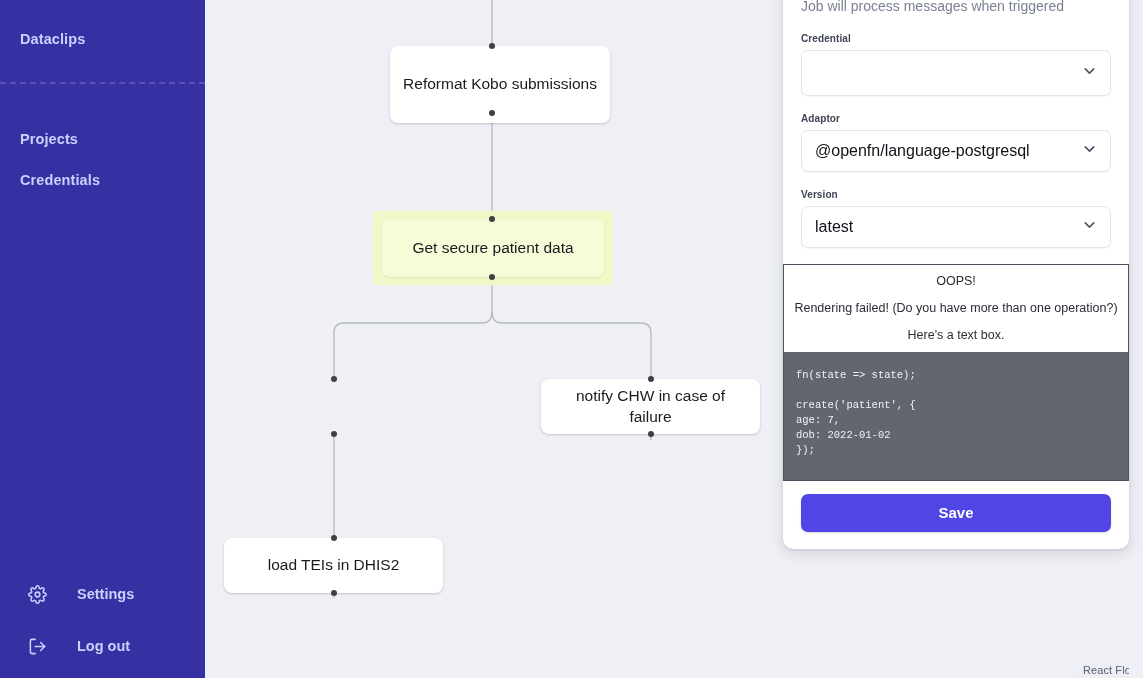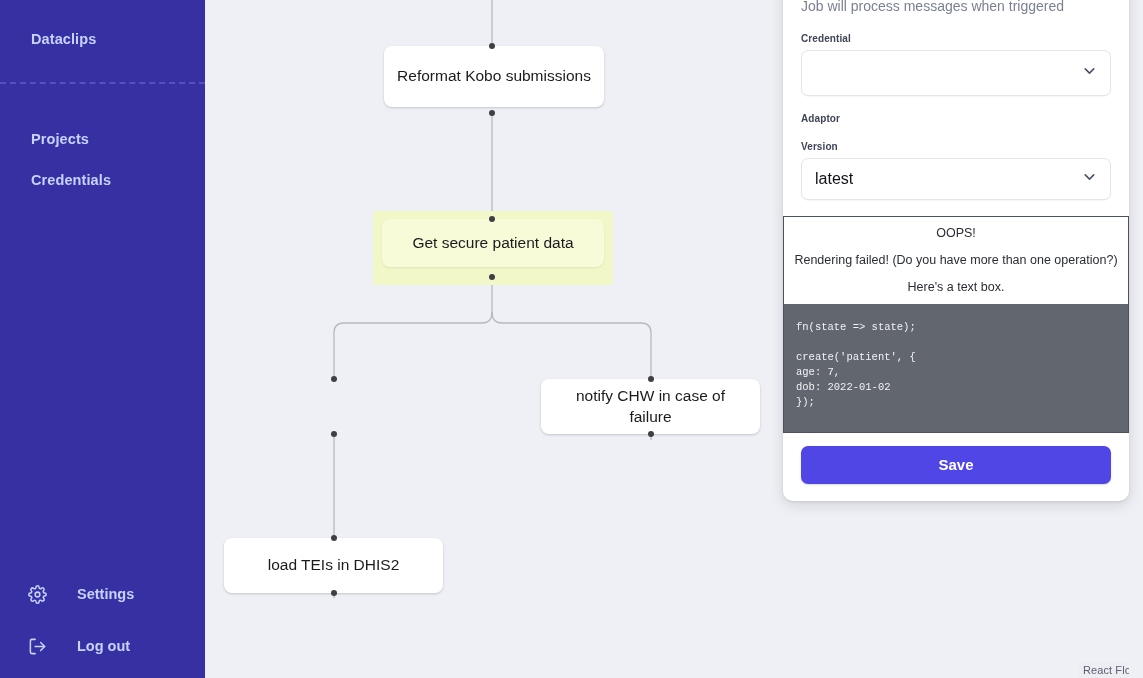--- a/index.html
+++ b/index.html
@@ -23,21 +23,21 @@
     height: 678px;
     background: #3730a3;
     flex: 0 0 205px;
     position: relative;
     overflow: hidden;
   }
   .sidebar-nav-top { padding-top: 0; }
   .side-link {
     display: flex;
     align-items: center;
-    padding: 0 0 0 31px;
+    padding: 0 0 0 20px;
     height: 34px;
     color: #c7d2fe;
     font-size: 14.5px;
     font-weight: bold;
     letter-spacing: 0.1px;
     text-decoration: none;
     cursor: pointer;
   }
   .side-link .label { line-height: 1; }
   .sl-dataclips { margin-top: 22px; }
@@ -294,28 +294,28 @@
       <path d="M287,312 Q287,323 277,323 L139,323 Q129,323 129,333 L129,379" stroke="#b6b8c0" stroke-width="1.3" fill="none"></path>
       <path d="M287,312 Q287,323 297,323 L436,323 Q446,323 446,333 L446,379" stroke="#b6b8c0" stroke-width="1.3" fill="none"></path>
 
       <path d="M129,434 L129,538" stroke="#b6b8c0" stroke-width="1.3" fill="none"></path>
 
       <path d="M446,434 L446,440" stroke="#b6b8c0" stroke-width="1.3" fill="none"></path>
 
       <path d="M129,592 L129,598" stroke="#b6b8c0" stroke-width="1.3" fill="none"></path>
     </svg>
 
-    <div class="rf-node" style="left:179px; top:46px; width:220px; height:61px;">
+    <div class="rf-node" style="left:185px; top:46px; width:220px; height:77px;">
       <span>Reformat Kobo submissions</span>
     </div>
     <span class="handle" style="left:284px; top:43px;"></span>
     <span class="handle" style="left:284px; top:110px;"></span>
 
     <div class="rf-node-sel-ring" style="left:168px; top:211px; width:240px; height:74px;"></div>
-    <div class="rf-node selected" style="left:177px; top:219px; width:222px; height:48px;">
+    <div class="rf-node selected" style="left:177px; top:219px; width:222px; height:58px;">
       <span>Get secure patient data</span>
     </div>
     <span class="handle" style="left:284px; top:216px;"></span>
     <span class="handle" style="left:284px; top:274px;"></span>
 
     <span class="handle" style="left:126px; top:376px;"></span>
     <span class="handle" style="left:126px; top:431px;"></span>
 
     <div class="rf-node" style="left:336px; top:379px; width:219px; height:55px;">
       <span>notify CHW in case of failure</span>
@@ -345,20 +345,28 @@
         <span class="chev">
           <svg width="17" height="17" viewBox="0 0 24 24" fill="none" stroke="#4b5266" stroke-width="2.2" stroke-linecap="round" stroke-linejoin="round">
               <polyline points="6 9 12 15 18 9"></polyline>
             </svg>
         </span>
       </div>
     </div>
 
     <div class="field-block">
       <div class="field-label">Adaptor</div>
+      <div class="select-box filled">
+        <span class="select-val">@openfn/language-postgresql</span>
+        <span class="chev">
+          <svg width="17" height="17" viewBox="0 0 24 24" fill="none" stroke="#4b5266" stroke-width="2.2" stroke-linecap="round" stroke-linejoin="round">
+              <polyline points="6 9 12 15 18 9"></polyline>
+            </svg>
+        </span>
+      </div>
     </div>
 
     <div class="field-block">
       <div class="field-label">Version</div>
       <div class="select-box filled">
         <span class="select-val">latest</span>
         <span class="chev">
           <svg width="17" height="17" viewBox="0 0 24 24" fill="none" stroke="#4b5266" stroke-width="2.2" stroke-linecap="round" stroke-linejoin="round">
               <polyline points="6 9 12 15 18 9"></polyline>
             </svg>

